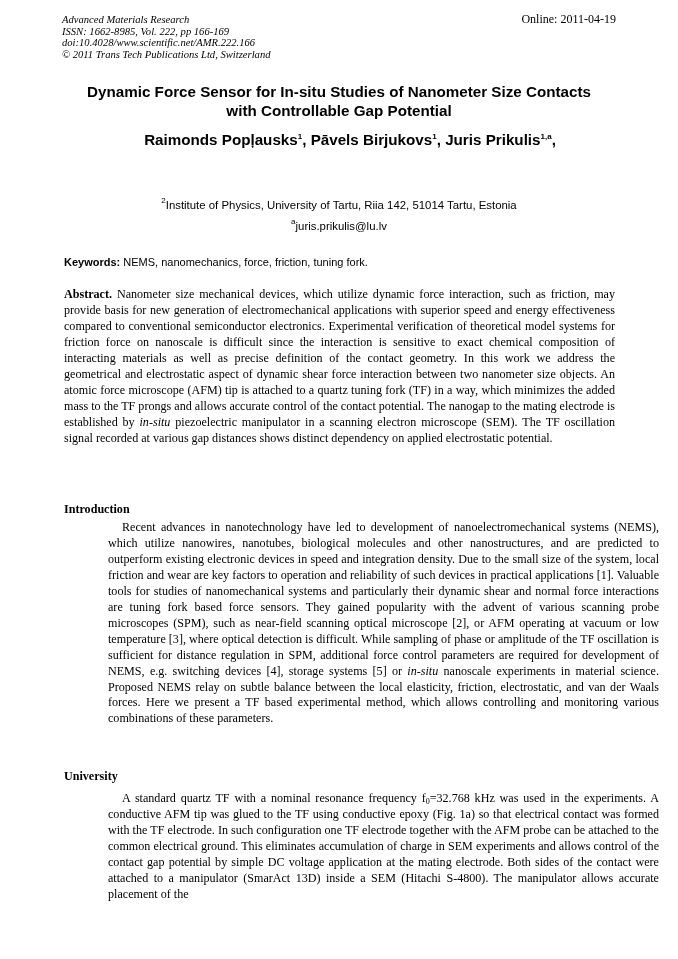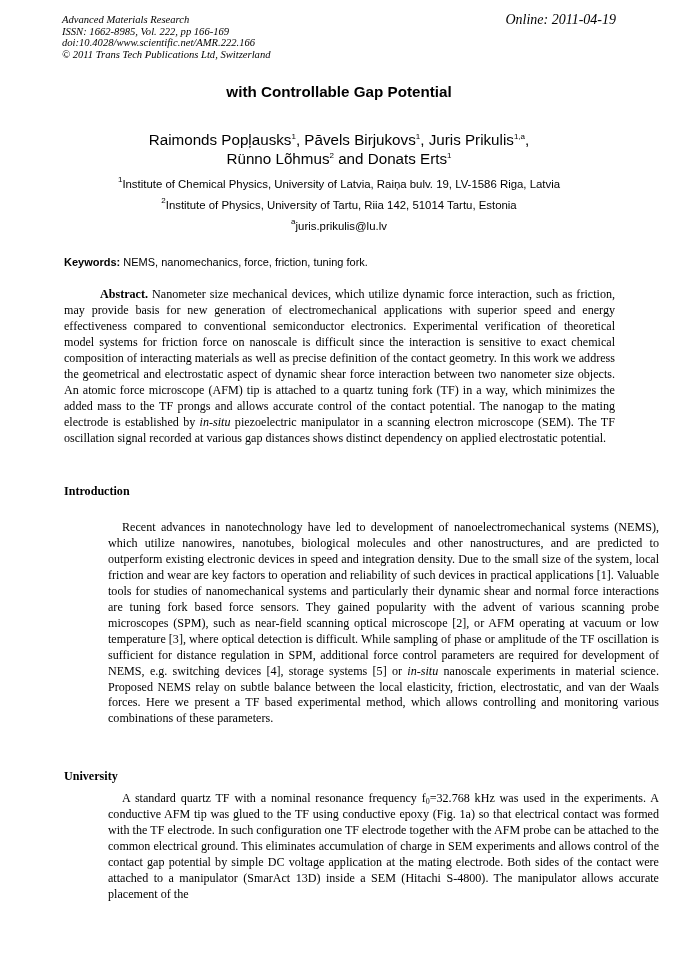--- a/index.html
+++ b/index.html
@@ -1,77 +1,72 @@
 <!DOCTYPE html>
 <html><head>
 <meta charset="utf-8">
 <style>
   html, body { margin: 0; padding: 0; background: #ffffff; }
   body { width: 678px; height: 959px; position: relative; overflow: hidden; color: #000; }
   .page { position: absolute; left: 0; top: 0; width: 678px; height: 698px; }
   .hdr-left { position: absolute; left: 62px; top: 14px; font-family: "Liberation Serif", serif; font-style: italic; font-size: 10.6px; line-height: 11.6px; }
-  .hdr-right { position: absolute; right: 62px; top: 14px; font-family: "Liberation Serif", serif; font-style: italic; font-size: 14px; line-height: 11.6px; }
+  .hdr-right { position: absolute; right: 62px; top: 14px; font-family: "Liberation Serif", serif; font-size: 12px; line-height: 11.6px; }
   .title { position: absolute; left: 40px; width: 598px; top: 82px; text-align: center; font-family: "Liberation Sans", sans-serif; font-weight: bold; font-size: 15.2px; line-height: 19px; }
-  .authors { position: absolute; left: 40px; width: 598px; top: 130px; text-align: center; font-family: "Liberation Sans", sans-serif; font-size: 15.2px; line-height: 19px; }
+  .authors { position: absolute; left: 51px; width: 598px; top: 130px; text-align: center; font-family: "Liberation Sans", sans-serif; font-size: 15.2px; line-height: 19px; font-weight: bold; }
   .authors sup, .aff sup { font-size: 8px; vertical-align: 6px; line-height: 0; }
   .aff { position: absolute; left: 40px; width: 598px; text-align: center; font-family: "Liberation Sans", sans-serif; font-size: 11.4px; line-height: 14px; }
   .kw { position: absolute; left: 64px; top: 255px; font-family: "Liberation Sans", sans-serif; font-size: 11px; line-height: 14px; }
   .kw b { font-weight: bold; }
   .body-text { position: absolute; left: 64px; width: 551px; font-family: "Liberation Serif", serif; font-size: 12.1px; line-height: 15.95px; text-align: justify; }
   .body-text.indent { text-indent: 14px; margin-left: 44px; }
   .heading { position: absolute; left: 64px; font-family: "Liberation Serif", serif; font-weight: bold; font-size: 12.1px; line-height: 15px; }
-  .abstract-label { font-weight: bold; margin-left: 36px; }
+  .abstract-label { font-weight: bold; }
   i { font-style: italic; }
   sub { font-size: 8px; vertical-align: -2px; line-height: 0; }
 </style>
 </head>
 <body>
 
 <div class="page">
 
   <div class="hdr-left">
     <div>Advanced Materials Research</div>
     <div>ISSN: 1662-8985, Vol. 222, pp 166-169</div>
     <div>doi:10.4028/www.scientific.net/AMR.222.166</div>
     <div>© 2011 Trans Tech Publications Ltd, Switzerland</div>
   </div>
   <div class="hdr-right">Online: 2011-04-19</div>
 
   <div class="title">
+    <div>Dynamic Force Sensor for In-situ Studies of Nanometer Size Contacts</div>
     <div>with Controllable Gap Potential</div>
   </div>
 
   <div class="authors">
     <div>
       <span>Raimonds Popļausks</span><sup>1</sup><span>, </span><span>Pāvels Birjukovs</span><sup>1</sup><span>, </span><span>Juris Prikulis</span><sup>1,a</sup><span>,</span>
     </div>
-    <div>
-      <span>Rünno Lõhmus</span><sup>2</sup><span style="white-space:pre"> and </span><span>Donats Erts</span><sup>1</sup>
-    </div>
   </div>
 
-  <div class="aff" style="top:177px">
-    <sup>1</sup><span>Institute of Chemical Physics, University of Latvia, Raiņa bulv. 19, LV-1586 Riga, Latvia</span>
-  </div>
   <div class="aff" style="top:198px">
     <sup>2</sup><span>Institute of Physics, University of Tartu, Riia 142, 51014 Tartu, Estonia</span>
   </div>
   <div class="aff" style="top:219px">
     <sup>a</sup><span>juris.prikulis@lu.lv</span>
   </div>
 
   <div class="kw">
     <b>Keywords:</b><span style="white-space:pre-wrap"> NEMS, nanomechanics, force, friction, tuning fork.</span>
   </div>
 
   <div class="body-text" style="top:287px">
     <span class="abstract-label">Abstract.</span><span style="white-space:pre-wrap"> Nanometer size mechanical devices, which utilize dynamic force interaction, such as friction, may provide basis for new generation of electromechanical applications with superior speed and energy effectiveness compared to conventional semiconductor electronics. Experimental verification of theoretical model systems for friction force on nanoscale is difficult since the interaction is sensitive to exact chemical composition of interacting materials as well as precise definition of the contact geometry. In this work we address the geometrical and electrostatic aspect of dynamic shear force interaction between two nanometer size objects. An atomic force microscope (AFM) tip is attached to a quartz tuning fork (TF) in a way, which minimizes the added mass to the TF prongs and allows accurate control of the contact potential. The nanogap to the mating electrode is established by </span><i>in-situ</i><span style="white-space:pre-wrap"> piezoelectric manipulator in a scanning electron microscope (SEM). The TF oscillation signal recorded at various gap distances shows distinct dependency on applied electrostatic potential.</span>
   </div>
 
-  <div class="heading" style="top:484px">Introduction</div>
+  <div class="heading" style="top:502px">Introduction</div>
   <div class="body-text indent" style="top:520px">
     <span style="white-space:pre-wrap">Recent advances in nanotechnology have led to development of nanoelectromechanical systems (NEMS), which utilize nanowires, nanotubes, biological molecules and other nanostructures, and are predicted to outperform existing electronic devices in speed and integration density. Due to the small size of the system, local friction and wear are key factors to operation and reliability of such devices in practical applications [1]. Valuable tools for studies of nanomechanical systems and particularly their dynamic shear and normal force interactions are tuning fork based force sensors. They gained popularity with the advent of various scanning probe microscopes (SPM), such as near-field scanning optical microscope [2], or AFM operating at vacuum or low temperature [3], where optical detection is difficult. While sampling of phase or amplitude of the TF oscillation is sufficient for distance regulation in SPM, additional force control parameters are required for development of NEMS, e.g. switching devices [4], storage systems [5] or </span><i>in-situ</i><span style="white-space:pre-wrap"> nanoscale experiments in material science. Proposed NEMS relay on subtle balance between the local elasticity, friction, electrostatic, and van der Waals forces. Here we present a TF based experimental method, which allows controlling and monitoring various combinations of these parameters.</span>
   </div>
 
   <div class="heading" style="top:769px">University</div>
   <div class="body-text indent" style="top:791px">
     <span>A standard quartz TF with a nominal resonance frequency f</span><sub>0</sub><span>=32.768 kHz was used in the experiments. A conductive AFM tip was glued to the TF using conductive epoxy (Fig. 1a) so that electrical contact was formed with the TF electrode. In such configuration one TF electrode together with the AFM probe can be attached to the common electrical ground. This eliminates accumulation of charge in SEM experiments and allows control of the contact gap potential by simple DC voltage application at the mating electrode. Both sides of the contact were attached to a manipulator (SmarAct 13D) inside a SEM (Hitachi S-4800). The manipulator allows accurate placement of the</span>
   </div>
 
 </div>

